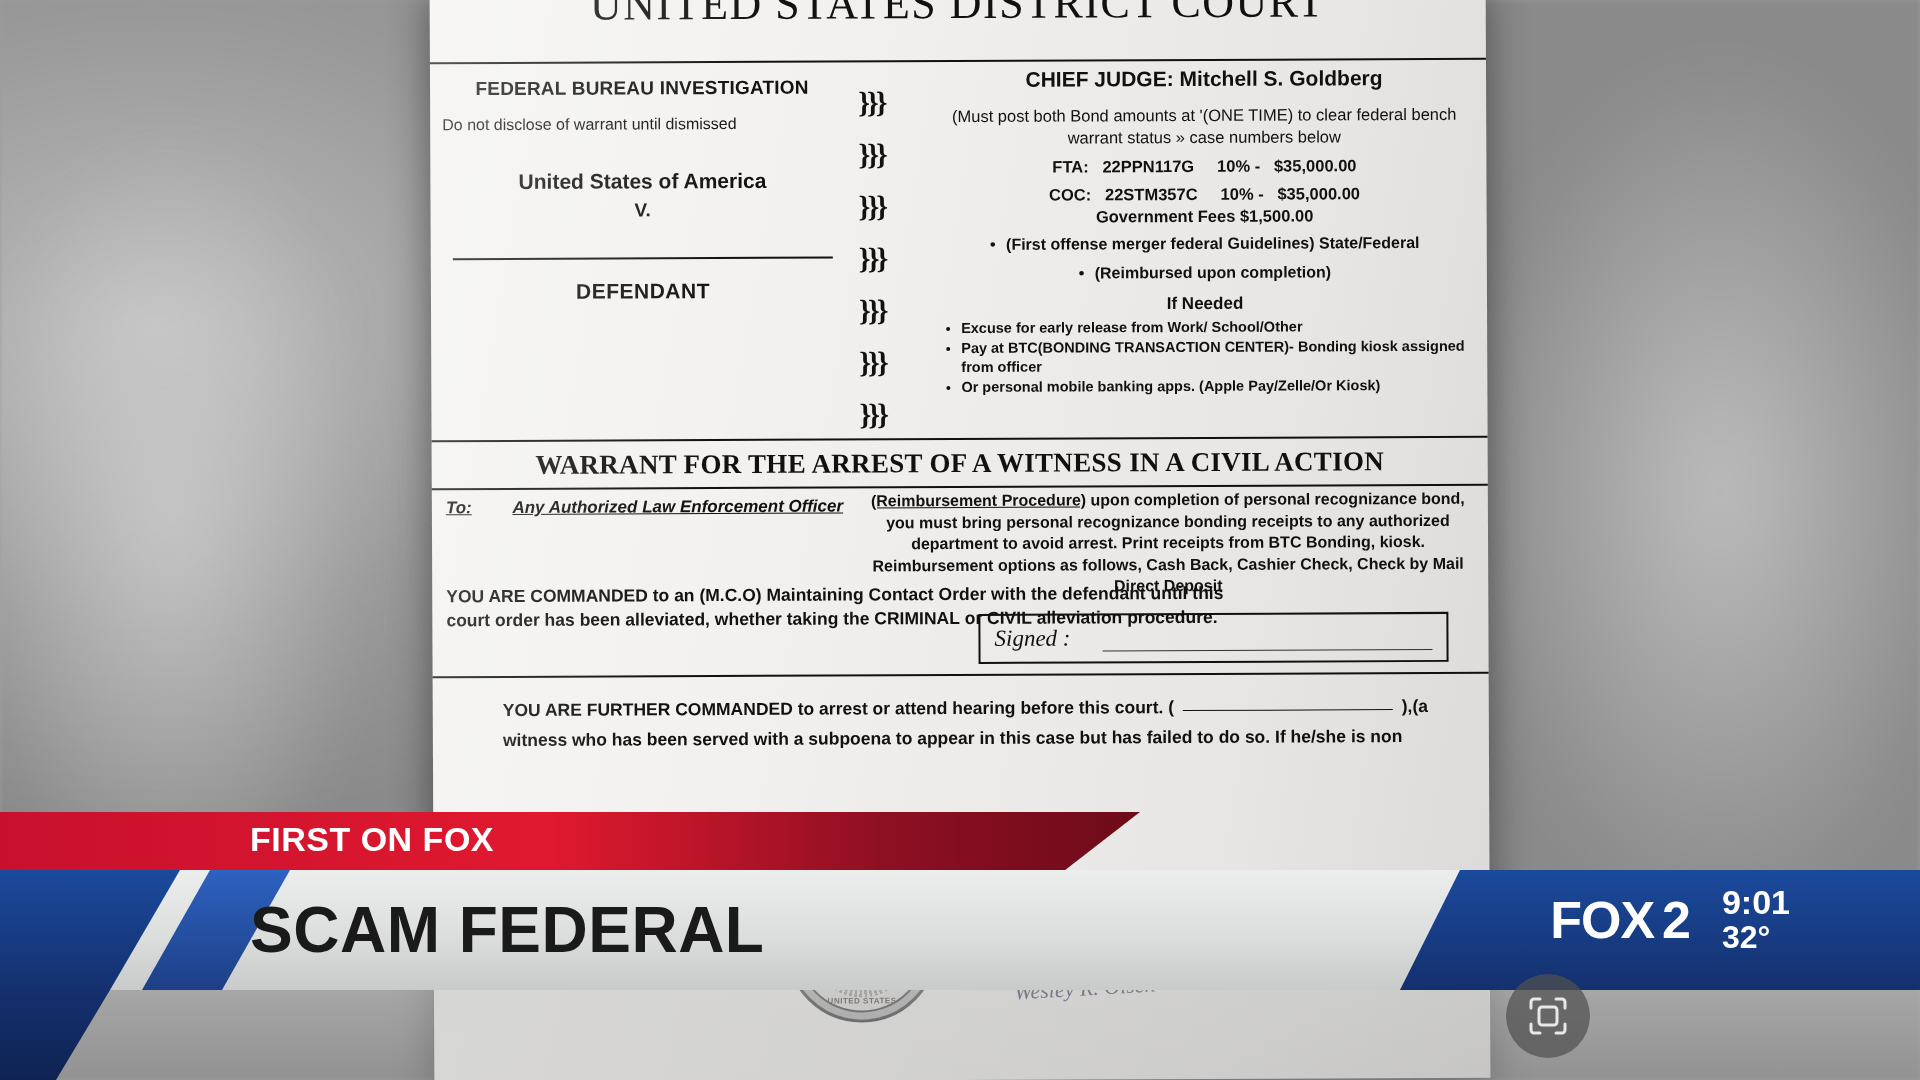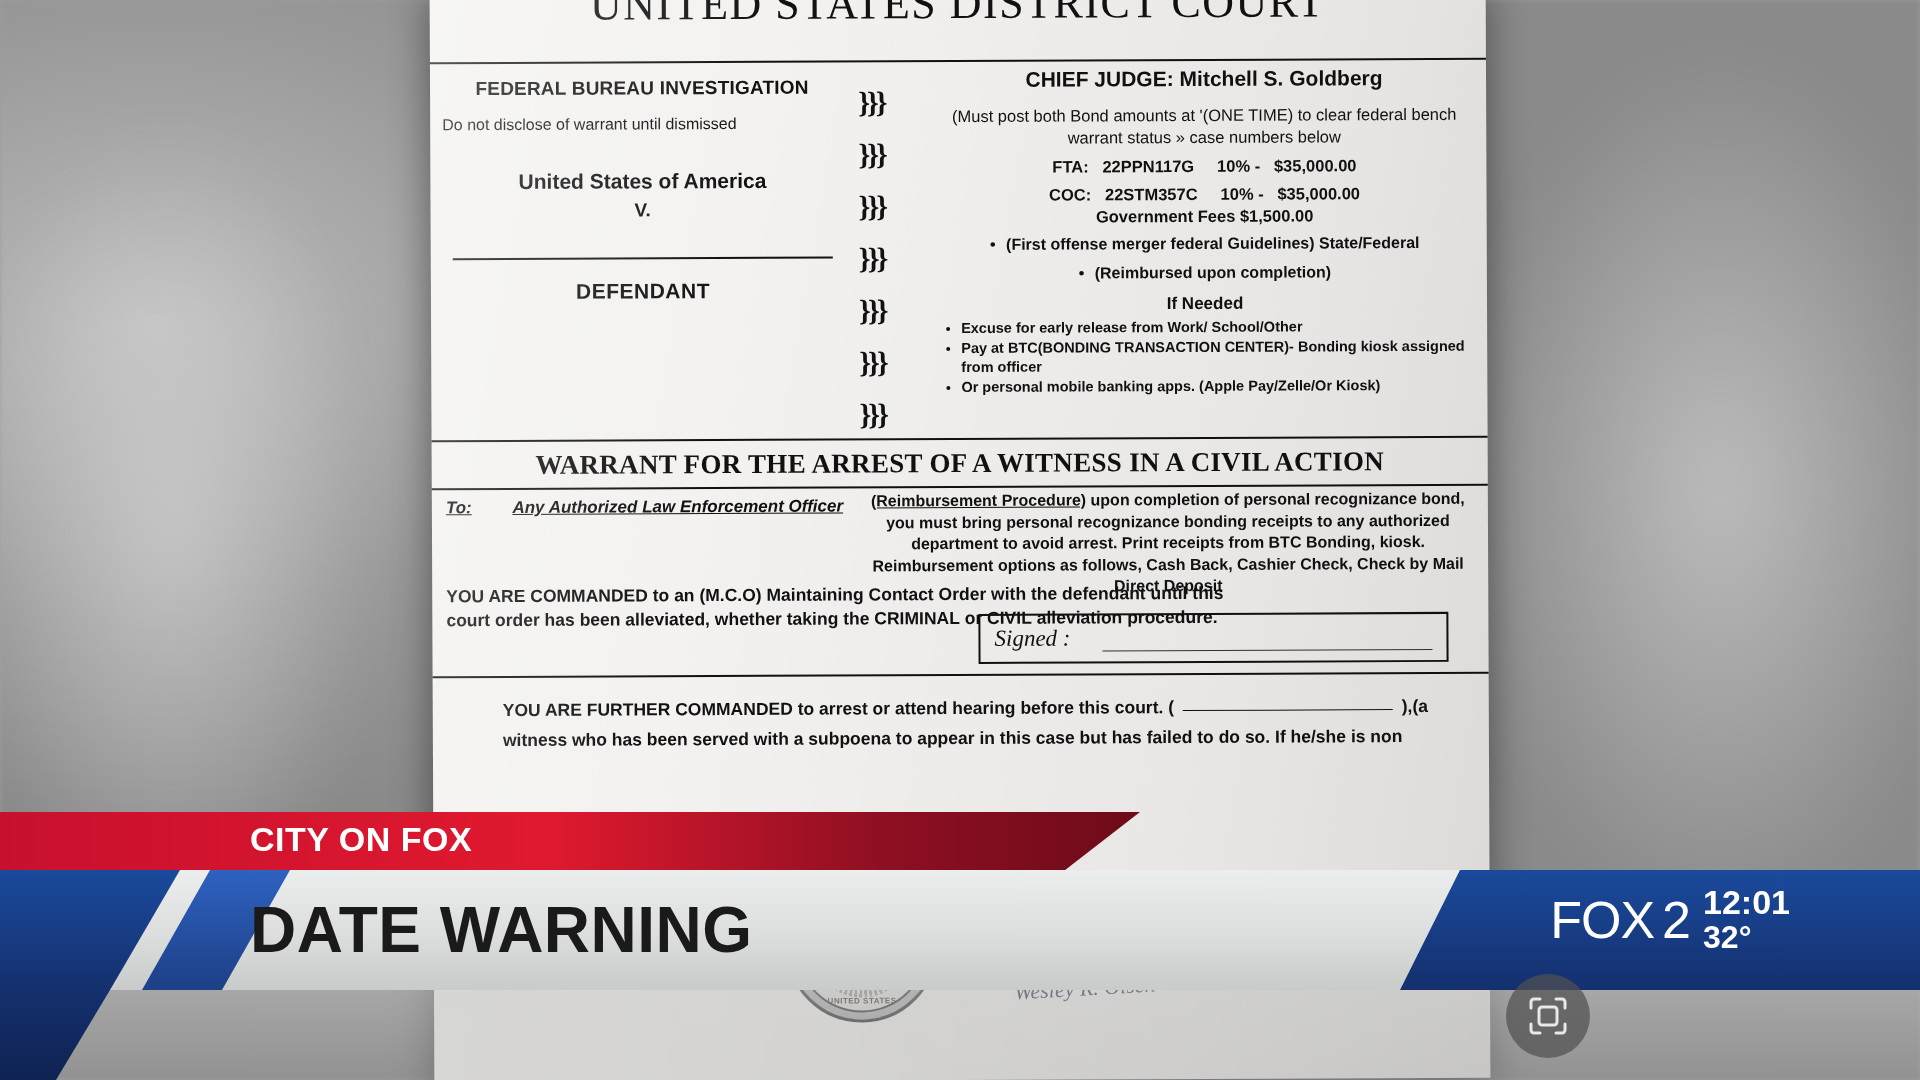--- a/index.html
+++ b/index.html
@@ -489,21 +489,21 @@
     height: 120px;
     background: linear-gradient(180deg, #1b4a9c 0%, #14306e 100%);
     clip-path: polygon(60px 0, 520px 0, 520px 120px, 0 120px);
   }
   .fox-logo {
     position: absolute;
     right: 230px;
     top: 78px;
     font-size: 52px;
     line-height: 60px;
-    font-weight: normal;
+    font-weight: bold;
     color: #fff;
     letter-spacing: -1px;
     font-family: "Liberation Sans", sans-serif;
   }
   .fox-logo .two { margin-left: 8px; }
   .clock {
     position: absolute;
     right: 130px;
     top: 72px;
     text-align: left;
@@ -694,33 +694,33 @@
       </div>
 
       <div class="bd-sigclerk">SIGNATURE OF CLERK/ DEPUTY</div>
       <div class="bd-sigscript">Wesley R. Olsen</div>
     </div>
   </div>
 
   <div class="lower-third">
 
     <div class="first-bar"></div>
-    <div class="first-bar-label">CITY ON FOX</div>
+    <div class="first-bar-label">FIRST ON FOX</div>
 
     <div class="title-bar"></div>
     <div class="title-bar-slantL"></div>
     <div class="title-bar-accent"></div>
-    <div class="title-text">DATE WARNING</div>
+    <div class="title-text">SCAM FEDERAL</div>
 
     <div class="fox-block"></div>
     <div class="fox-logo">
       <span>FOX</span><span class="two">2</span>
     </div>
     <div class="clock">
-      <div class="clock-time">12:01</div>
+      <div class="clock-time">9:01</div>
       <div class="clock-temp">32°</div>
     </div>
 
     <div class="bottom-strip"></div>
     <div class="bottom-strip-blue"></div>
 
     <div class="scan-btn">
       <svg width="40" height="40" viewBox="0 0 40 40" aria-hidden="true">
         <path d="M3 12V6a3 3 0 0 1 3-3h6" stroke="#e8e8e8" stroke-width="3" fill="none" stroke-linecap="round"></path>
         <path d="M28 3h6a3 3 0 0 1 3 3v6" stroke="#e8e8e8" stroke-width="3" fill="none" stroke-linecap="round"></path>

